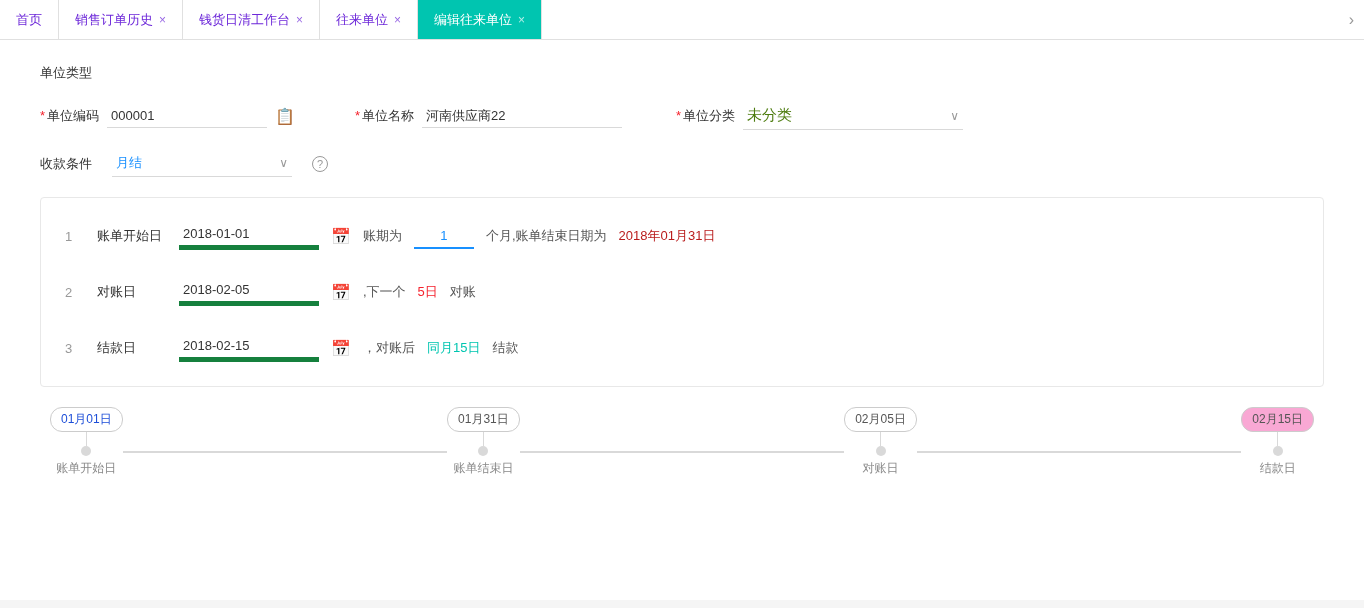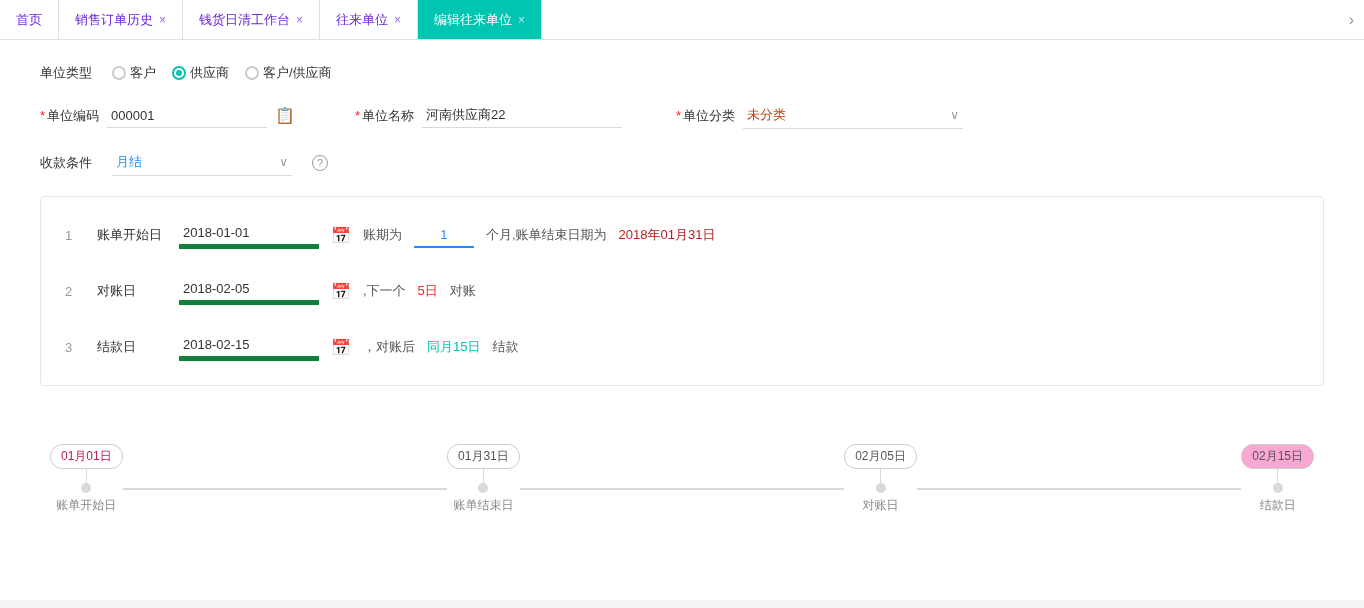--- a/index.html
+++ b/index.html
@@ -252,34 +252,20 @@
     <span>编辑往来单位</span>
     <span class="close-btn">×</span>
   </div>
   <div class="tab-bar-more">›</div>
 </div>
 
 <div class="main-content">
 
   <div class="form-row">
     <span class="form-label">单位类型</span>
-    <div class="radio-group">
-      <label class="radio-item">
-        <span class="radio-circle"></span>
-        <span>客户</span>
-      </label>
-      <label class="radio-item">
-        <span class="radio-circle checked"></span>
-        <span>供应商</span>
-      </label>
-      <label class="radio-item">
-        <span class="radio-circle"></span>
-        <span>客户/供应商</span>
-      </label>
-    </div>
   </div>
 
   <div class="form-row">
     <div class="form-field">
       <span class="form-label">
         <span class="required-star">*</span><span>单位编码</span>
       </span>
       <input class="form-input" type="text" style="width: 160px;" value="000001">
       <span class="calendar-icon">📋</span>
     </div>
@@ -287,21 +273,21 @@
       <span class="form-label">
         <span class="required-star">*</span><span>单位名称</span>
       </span>
       <input class="form-input" type="text" style="width: 200px;" value="河南供应商22">
     </div>
     <div class="form-field unit-category-field" style="margin-left:34px;">
       <span class="form-label">
         <span class="required-star">*</span><span>单位分类</span>
       </span>
       <div class="dropdown-full">
-        <span class="dropdown-value" style="color:#c2410c; font-size:13px;">未分类</span>
+        <span class="dropdown-value" style="color:#4d7c0f; font-size:15px;">未分类</span>
         <span class="dropdown-arrow">∨</span>
       </div>
     </div>
   </div>
 
   <div class="form-row">
     <span class="form-label">收款条件</span>
     <div class="dropdown-field" style="width:180px;">
       <span class="dropdown-value">月结</span>
       <span class="dropdown-arrow">∨</span>
@@ -343,21 +329,21 @@
     </div>
   </div>
 
 
   <div style="width:100%; padding: 0 10px;">
 
     <div style="display:flex; align-items:flex-end; width:100%; position:relative;">
 
       <div style="display:flex;flex-direction:column;align-items:center;">
         <div style="display:flex;flex-direction:column;align-items:center;">
-          <div style="border:1px solid #ccc;border-radius:12px;padding:3px 10px;font-size:12px;color:#be185d;background:#fff;white-space:nowrap;margin-top:38px;">01月01日</div>
+          <div style="border:1px solid #ccc;border-radius:12px;padding:3px 10px;font-size:12px;color:#1d4ed8;background:#fff;white-space:nowrap;">01月01日</div>
           <div style="width:1px;height:14px;background:#d9d9d9;"></div>
           <div style="width:10px;height:10px;border-radius:50%;background:#d9d9d9;"></div>
           <div style="font-size:12px;color:#888;margin-top:4px;">账单开始日</div>
         </div>
       </div>
       <div style="flex:1;height:2px;background:#d9d9d9;margin-bottom:24px;"></div>
 
       <div style="display:flex;flex-direction:column;align-items:center;">
         <div style="border:1px solid #ccc;border-radius:12px;padding:3px 10px;font-size:12px;color:#555;background:#fff;white-space:nowrap;">01月31日</div>
         <div style="width:1px;height:14px;background:#d9d9d9;"></div>

